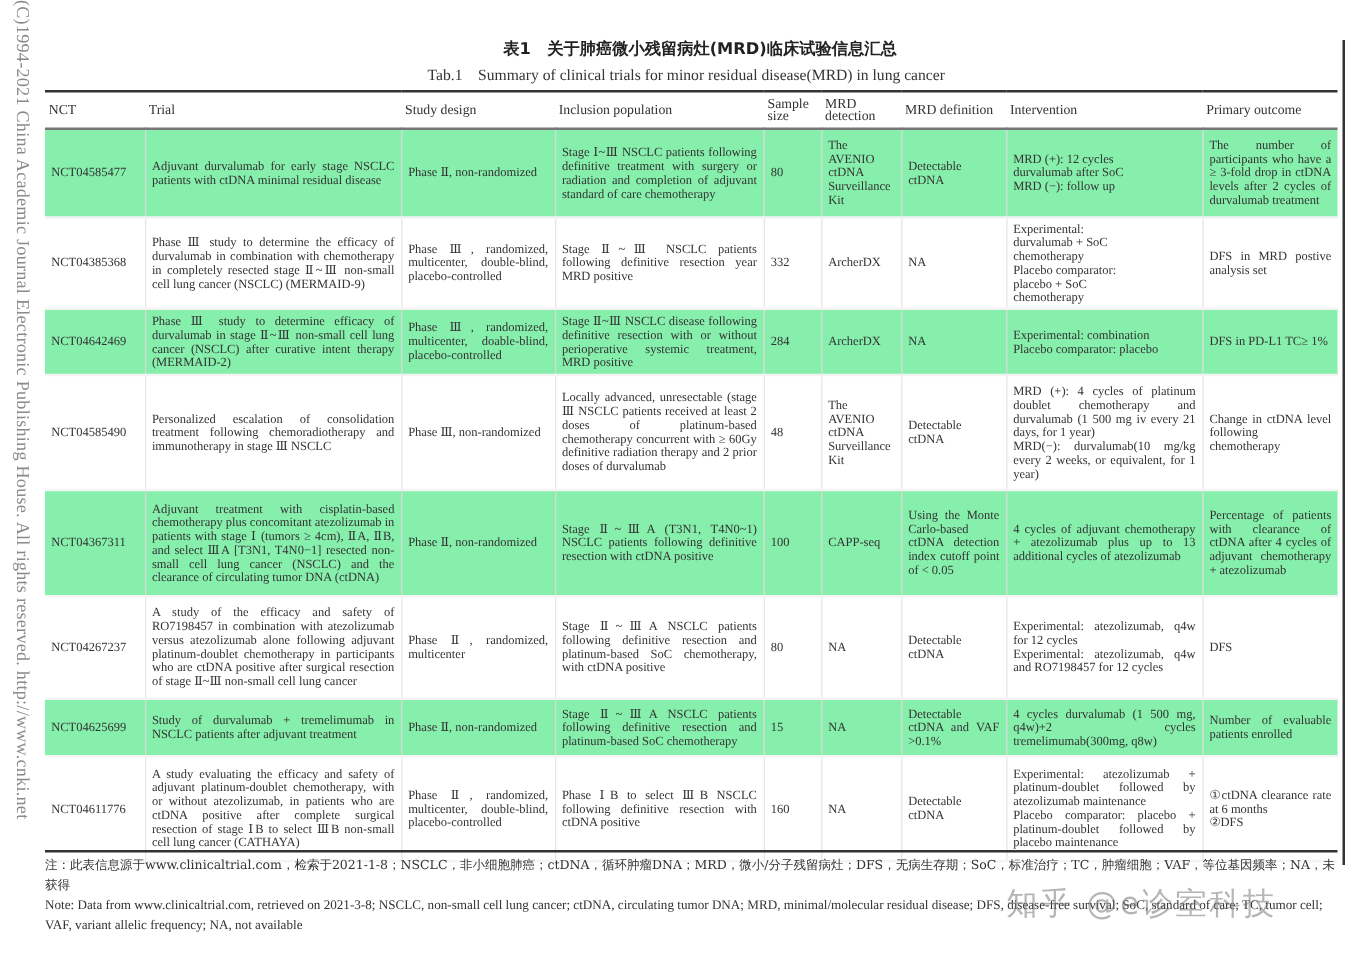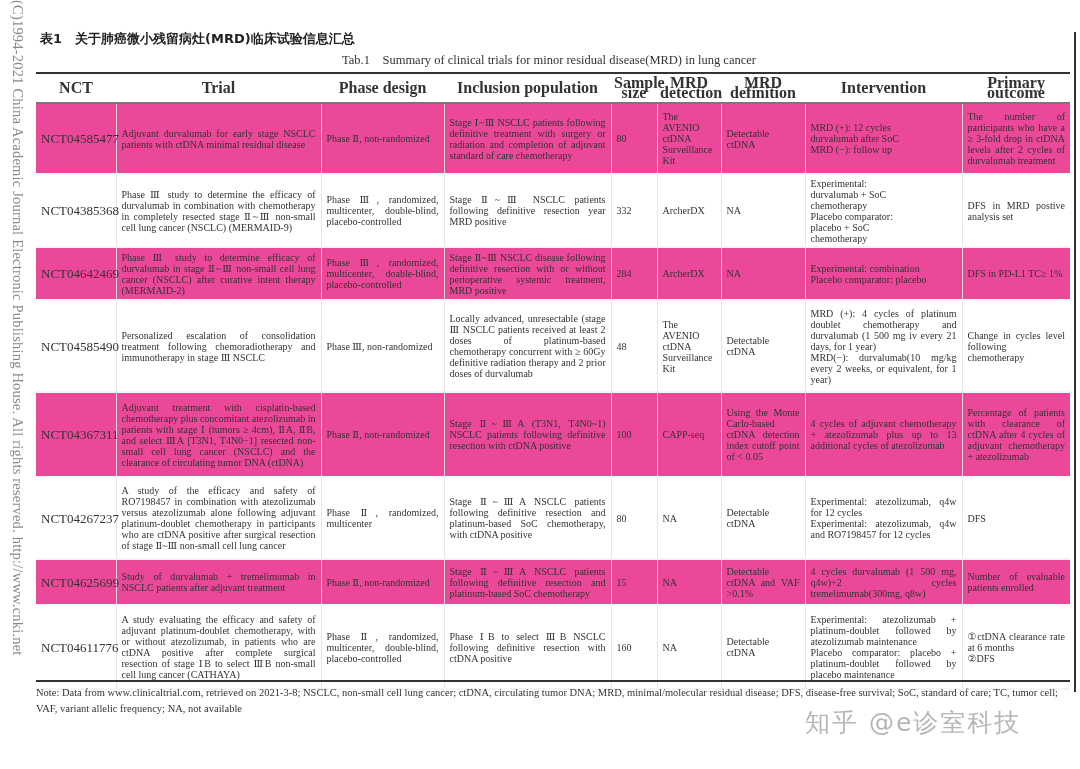--- a/index.html
+++ b/index.html
@@ -14,45 +14,45 @@
   }
   .side-watermark span {
     position: absolute; left: 15px; top: 0;
     transform-origin: 0 0; transform: rotate(90deg) translateY(-50%);
     white-space: nowrap; font-size: 14.5px; color: #8a8a8a; letter-spacing: 0.2px;
   }
   .right-rule {
     position: absolute; left: 1074px; top: 32px; width: 2px; height: 660px; background: #333;
   }
   .title-cn {
-    position: absolute; top: 30px; left: 0; width: 1080px; text-align: left;
+    position: absolute; top: 30px; left: 0; width: 1080px; text-align: center;
     font-family: "DejaVu Sans", sans-serif; font-weight: bold; font-size: 13px; color: #222;
     padding-left: 40px; box-sizing: border-box;
   }
   .title-en {
     position: absolute; top: 52px; left: 0; width: 1080px; text-align: center;
     font-size: 12.5px; color: #333; padding-left: 18px; box-sizing: border-box;
   }
   table.trials {
     position: absolute; left: 36px; top: 72px; width: 1034px;
     border-collapse: collapse; table-layout: fixed;
     font-size: 10px; line-height: 11px; color: #333;
   }
   table.trials thead tr { border-top: 2px solid #333; border-bottom: 2px solid #777; }
   table.trials th {
-    font-weight: bold; text-align: center; padding: 3px 3px; height: 22px;
-    color: #333; font-size: 16px; line-height: 10.5px;
+    font-weight: normal; text-align: left; padding: 3px 3px; height: 22px;
+    color: #333; font-size: 11px; line-height: 10.5px;
   }
   table.trials td {
     padding: 2px 5px; vertical-align: middle; text-align: justify;
     border-right: 1px solid #e3e6e3; border-bottom: 2px solid #f4f4f4;
   }
   table.trials td:last-child { border-right: none; }
-  table.trials tr.shaded td { background: #ec4899; border-right-color: #d7dad7; }
-  td.c-nct { text-align: left; font-size: 13px; }
+  table.trials tr.shaded td { background: #86efac; border-right-color: #d7dad7; }
+  td.c-nct { text-align: left; font-size: 10px; }
   td.c-size { text-align: right; }
   td.c-det, td.c-def { text-align: right; }
   td.c-int { white-space: pre-line; text-align: right; }
   td.c-out { white-space: pre-line; }
   .notes {
     position: absolute; left: 36px; top: 680px; width: 1034px;
     border-top: 2px solid #333; padding-top: 3px;
     font-size: 10.5px; line-height: 16px; color: #333;
   }
   .notes p { margin: 0; }
@@ -83,21 +83,21 @@
     <col style="width:46px">
       <col style="width:64px">
       <col style="width:84px">
       <col style="width:157px">
       <col style="width:108px">
   </colgroup>
   <thead>
     <tr>
       <th>NCT</th>
       <th>Trial</th>
-      <th>Phase design</th>
+      <th>Study design</th>
       <th>Inclusion population</th>
       <th>Sample size</th>
       <th>MRD detection</th>
       <th>MRD definition</th>
       <th>Intervention</th>
       <th>Primary outcome</th>
     </tr>
   </thead>
   <tbody>
     <tr class="shaded" style="height:71px">
@@ -144,21 +144,21 @@
     <tr style="height:92px">
       <td class="c-nct">NCT04585490</td>
       <td>Personalized escalation of consolidation treatment following chemoradiotherapy and immunotherapy in stage Ⅲ NSCLC</td>
       <td>Phase Ⅲ, non-randomized</td>
       <td>Locally advanced, unresectable (stage Ⅲ NSCLC patients received at least 2 doses of platinum-based chemotherapy concurrent with ≥ 60Gy definitive radiation therapy and 2 prior doses of durvalumab</td>
       <td class="c-size">48</td>
       <td class="c-det">The AVENIO ctDNA Surveillance Kit</td>
       <td class="c-def">Detectable ctDNA</td>
       <td class="c-int">MRD (+): 4 cycles of platinum doublet chemotherapy and durvalumab (1 500 mg iv every 21 days, for 1 year)
 MRD(−): durvalumab(10 mg/kg every 2 weeks, or equivalent, for 1 year)</td>
-      <td class="c-out">Change in cycles level following chemotherapy</td>
+      <td class="c-out">Change in ctDNA level following chemotherapy</td>
     </tr>
     <tr class="shaded" style="height:85px">
       <td class="c-nct">NCT04367311</td>
       <td>Adjuvant treatment with cisplatin-based chemotherapy plus concomitant atezolizumab in patients with stage Ⅰ (tumors ≥ 4cm), ⅡA, ⅡB, and select ⅢA [T3N1, T4N0−1] resected non-small cell lung cancer (NSCLC) and the clearance of circulating tumor DNA (ctDNA)</td>
       <td>Phase Ⅱ, non-randomized</td>
       <td>Stage Ⅱ~ⅢA (T3N1, T4N0~1) NSCLC patients following definitive resection with ctDNA positive</td>
       <td class="c-size">100</td>
       <td class="c-det">CAPP-seq</td>
       <td class="c-def">Using the Monte Carlo-based ctDNA detection index cutoff point of &lt; 0.05</td>
       <td class="c-int">4 cycles of adjuvant chemotherapy + atezolizumab plus up to 13 additional cycles of atezolizumab</td>
@@ -197,16 +197,17 @@
       <td class="c-def">Detectable ctDNA</td>
       <td class="c-int">Experimental: atezolizumab + platinum-doublet followed by atezolizumab maintenance
 Placebo comparator: placebo + platinum-doublet followed by placebo maintenance</td>
       <td class="c-out">①ctDNA clearance rate at 6 months
 ②DFS</td>
     </tr>
   </tbody>
 </table>
 
 <div class="notes">
+  <p class="cn">注：此表信息源于www.clinicaltrial.com，检索于2021-1-8；NSCLC，非小细胞肺癌；ctDNA，循环肿瘤DNA；MRD，微小/分子残留病灶；DFS，无病生存期；SoC，标准治疗；TC，肿瘤细胞；VAF，等位基因频率；NA，未获得</p>
   <p>Note: Data from www.clinicaltrial.com, retrieved on 2021-3-8; NSCLC, non-small cell lung cancer; ctDNA, circulating tumor DNA; MRD, minimal/molecular residual disease; DFS, disease-free survival; SoC, standard of care; TC, tumor cell; VAF, variant allelic frequency; NA, not available</p>
 </div>
 
 <div class="brand-watermark">知乎 @e诊室科技</div>
 
 </body></html>

